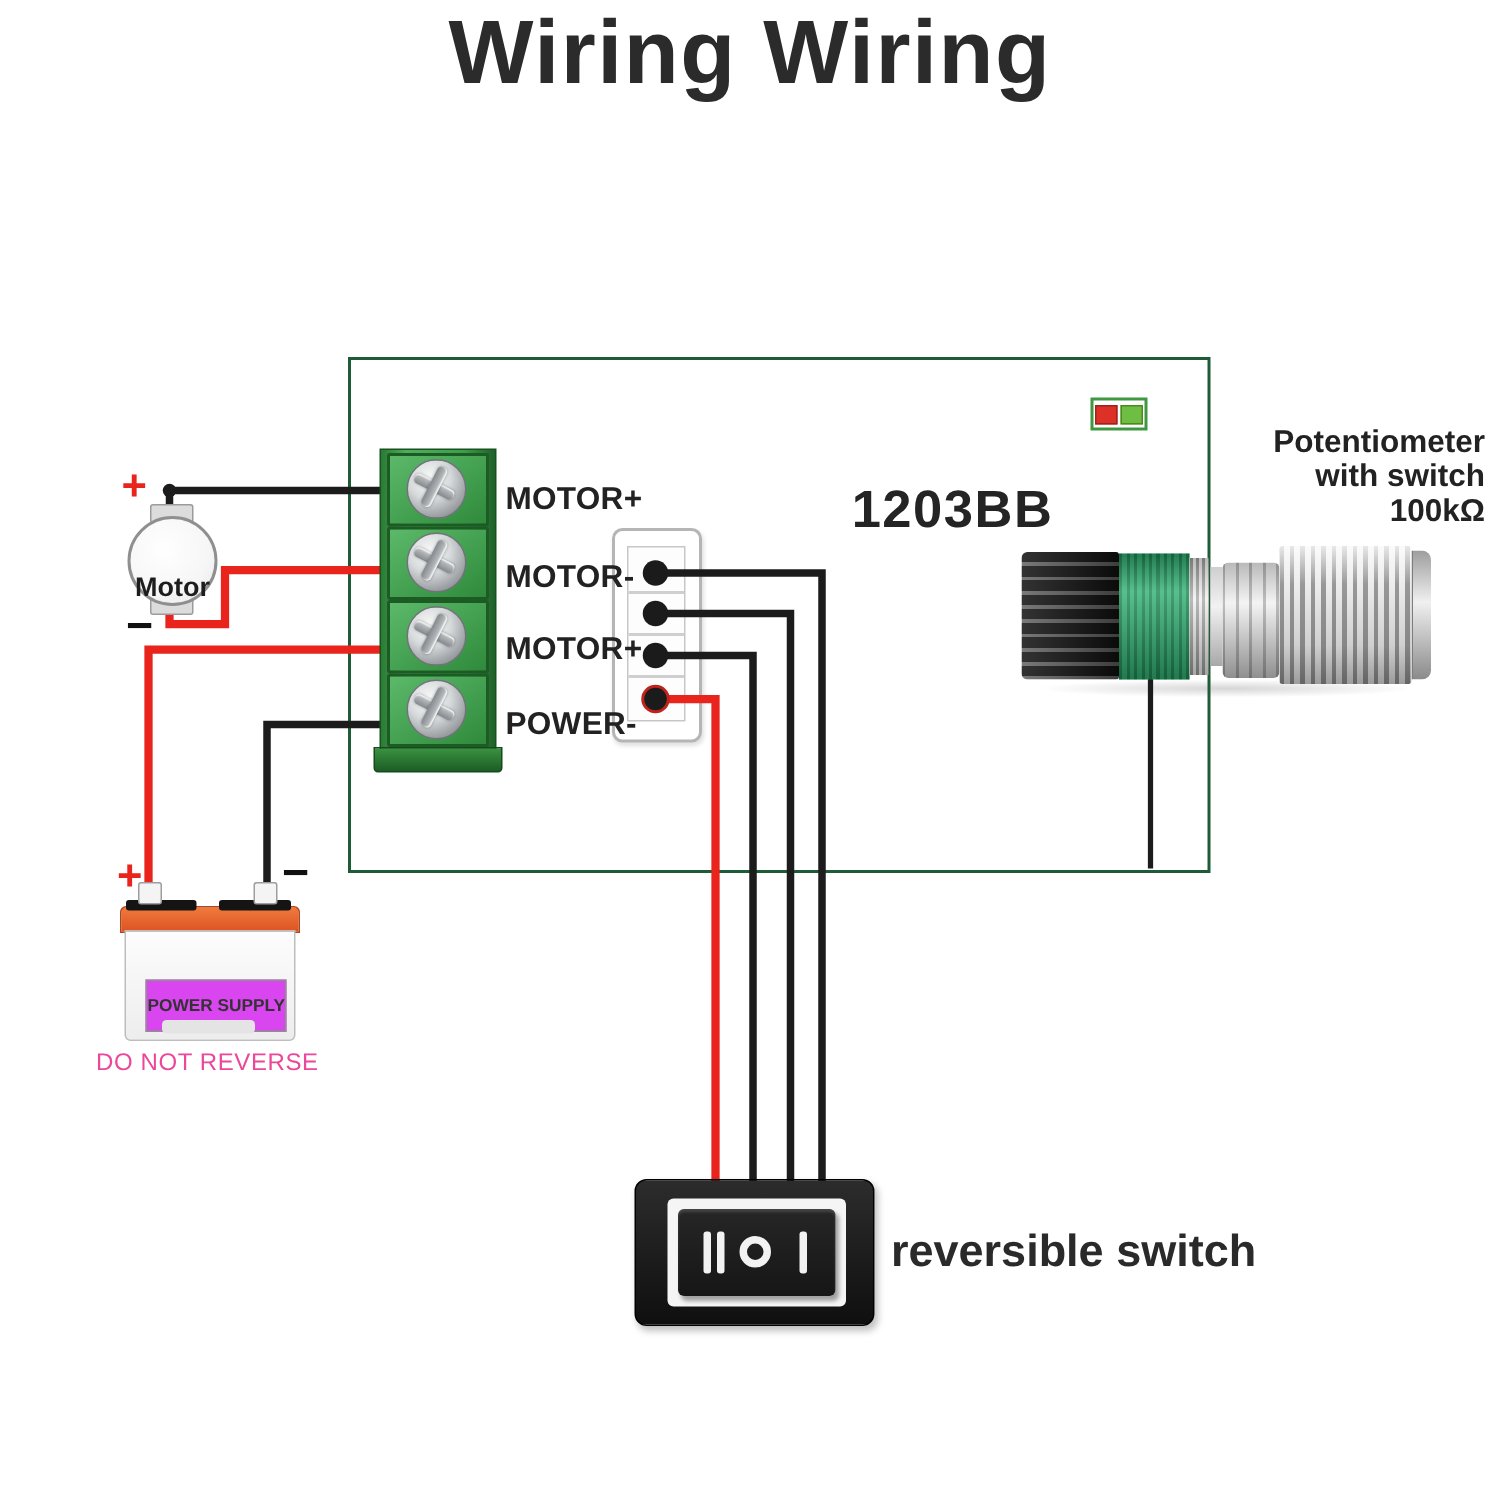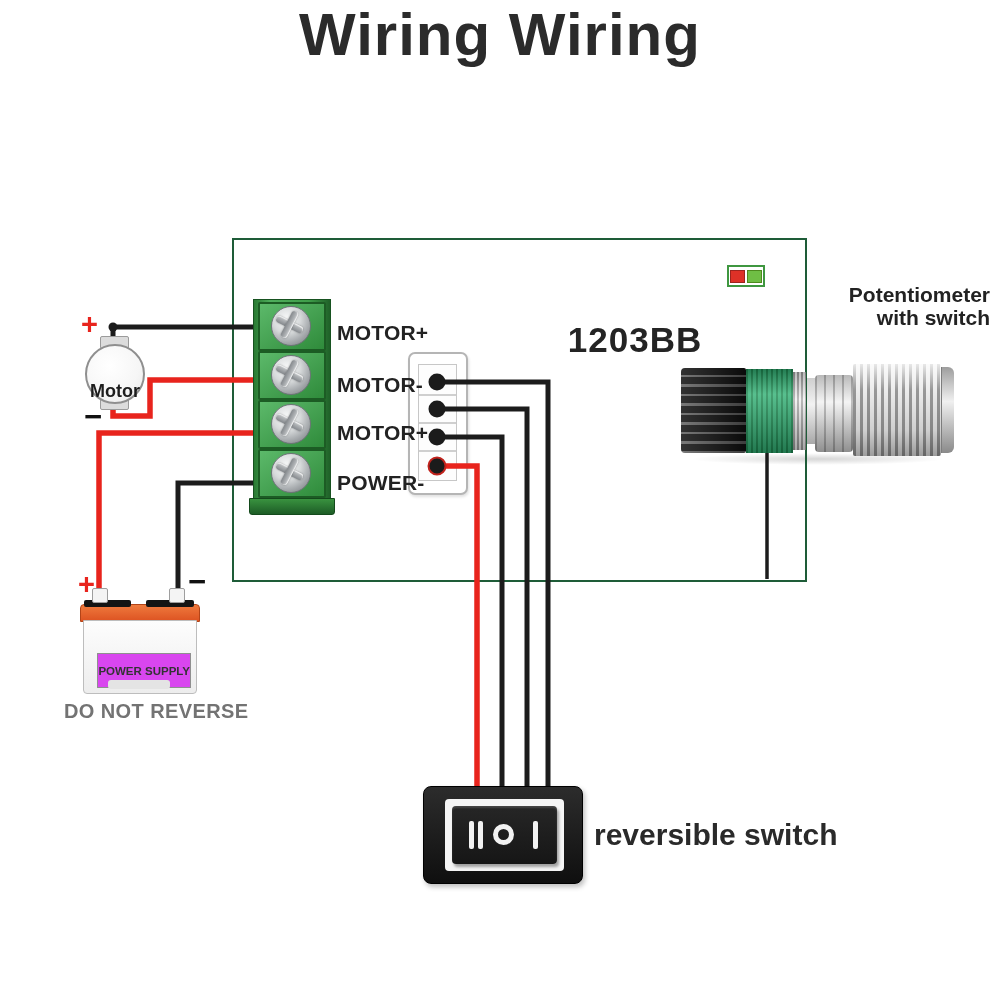--- a/index.html
+++ b/index.html
@@ -55,21 +55,21 @@
   
   .bat-cap{width:14px;height:13px;background:#f4f4f4;border:1.5px solid #9e9e9e;border-radius:2px;}
   .bat-bar{height:7px;background:#141414;border-radius:2px;}
   .bat-band{left:80px;top:604px;width:118px;height:16px;border:1px solid #b34418;border-radius:4px 4px 0 0;
             background:linear-gradient(180deg,#ef7a3d,#dd5322);}
   .bat-body{left:83px;top:620px;width:112px;height:72px;border:1.5px solid #bdbdbd;border-radius:0 0 4px 4px;
             background:linear-gradient(180deg,#fdfdfd,#ededed);}
   .bat-label{left:97px;top:629px;width:92px;height:33px;border:1.5px solid #8f8f8f;background:#d946ef;
              display:flex;align-items:center;justify-content:flex-end;font-size:11.5px;font-weight:700;color:#333;margin-top:24px;}
   .bat-tray{left:108px;top:680px;width:62px;height:9px;background:#e4e4e4;border-radius:3px;}
-  .warning{left:64px;top:700px;font-size:20px;font-weight:700;letter-spacing:.4px;color:#737373;}
+  .warning{left:64px;top:700px;font-size:16px;font-weight:400;letter-spacing:.4px;color:#ec4899;}
   
   .conn{left:408px;top:352px;width:56px;height:139px;background:#fff;border:2px solid #b5b5b5;border-radius:7px;
         box-shadow:1px 2px 3px rgba(0,0,0,.12);z-index:1;}
   .conn-in{position:absolute;left:8px;top:10px;width:37px;height:115px;border:1.5px solid #c7c7c7;background:#fdfdfd;}
   .conn-div{position:absolute;left:0;width:100%;height:1.5px;background:#cfcfcf;}
   
   .pot-label{left:810px;top:283px;width:180px;text-align:right;font-size:21px;font-weight:700;
              line-height:23px;color:#222;}
   .pot-knob{left:681px;top:368px;width:65px;height:85px;border-radius:4px 2px 2px 4px;
             background:linear-gradient(90deg,rgba(255,255,255,.14),rgba(0,0,0,.38)),
@@ -194,20 +194,21 @@
   <div class="abs bat-body comp"></div>
   <div class="abs bat-label comp">
     <span>POWER SUPPLY</span>
   </div>
   <div class="abs bat-tray comp"></div>
   <div class="abs warning lbl">DO NOT REVERSE</div>
 
   <div class="abs pot-label lbl">
     <div>Potentiometer</div>
     <div>with switch</div>
+    <div>100kΩ</div>
   </div>
   <div class="abs pot-shadow"></div>
   <div class="abs pot-knob comp"></div>
   <div class="abs pot-band comp"></div>
   <div class="abs pot-ring comp"></div>
   <div class="abs pot-neck comp"></div>
   <div class="abs pot-bush comp"></div>
   <div class="abs pot-body comp"></div>
   <div class="abs pot-cap comp"></div>
 

